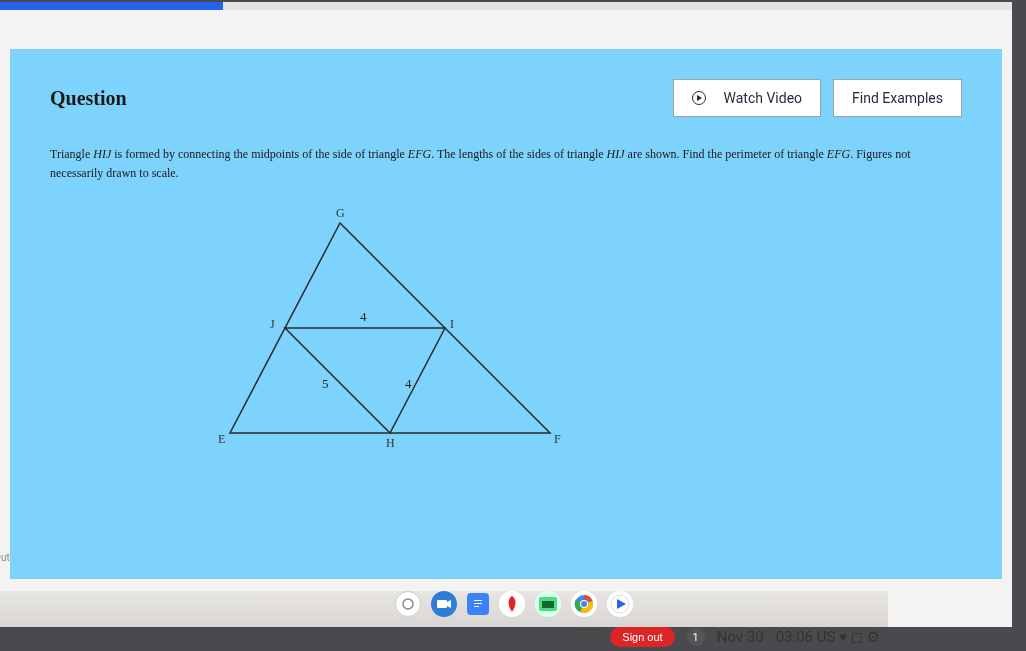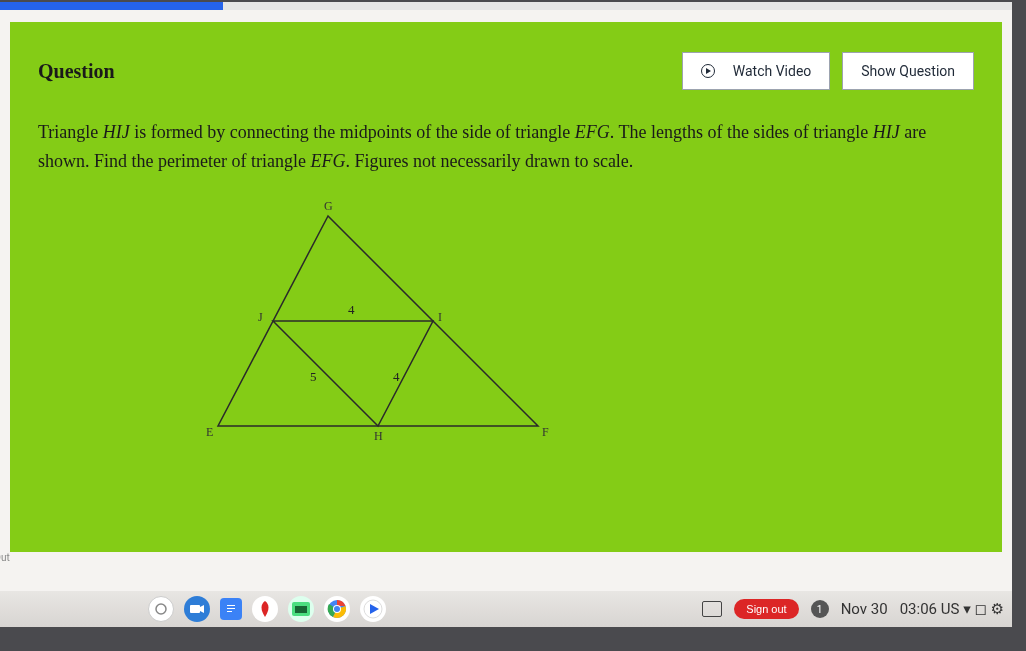--- a/index.html
+++ b/index.html
@@ -23,23 +23,23 @@
       background: #e5e5e5;
       width: 100%;
       margin-top: 2px;
     }
     .progress-bar-fill {
       height: 100%;
       background: #2563eb;
       width: 22%;
     }
     .content-card {
-      background: #84cc16;
-      margin: 12px 10px 0 10px;
-      padding: 30px 28px;
+      background: #7dd3fc;
+      margin: 39px 10px 0 10px;
+      padding: 30px 40px;
       min-height: 530px;
       position: relative;
     }
     .question-header {
       display: flex;
       justify-content: space-between;
       align-items: center;
       margin-bottom: 28px;
     }
     .question-title {
@@ -75,21 +75,21 @@
     }
     .play-triangle {
       width: 0; height: 0;
       border-left: 5px solid #1f2937;
       border-top: 3px solid transparent;
       border-bottom: 3px solid transparent;
       margin-left: 1px;
     }
     .question-text {
       font-family: Georgia, "Times New Roman", serif;
-      font-size: 18px;
+      font-size: 12px;
       line-height: 1.6;
       color: #1a1a1a;
       margin-bottom: 20px;
     }
     .math-var { font-style: italic; }
     .figure-container {
       display: flex;
       justify-content: flex-start;
       padding-left: 160px;
       margin-top: 10px;
@@ -106,27 +106,28 @@
       left: -6px;
       top: 550px;
       font-size: 10px;
       color: #888;
     }
     
     .taskbar {
       position: absolute;
       bottom: 0;
       left: 0;
-      width: 1012px;
+      width: 888px;
       height: 36px;
       background: linear-gradient(180deg, #e8e6e3 0%, #d8d5d2 100%);
       display: flex;
       align-items: center;
       padding: 0 8px;
       gap: 10px;
+      flex-direction: column;
     }
     .taskbar-left { display: flex; align-items: center; gap: 10px; margin-left: 140px;}
     .taskbar-right { margin-left: auto; display: flex; align-items: center; gap: 12px; }
     .tb-icon {
       width: 26px; height: 26px; border-radius: 50%;
       display: flex; align-items: center; justify-content: center;
       font-size: 13px;
     }
     .tb-circle { background: #fff; border: 1px solid #ccc; }
     .tb-blue { background: #2e7dd7; color: #fff; }
@@ -166,21 +167,21 @@
     <div class="question-header">
       <div class="question-title">Question</div>
       <div class="header-buttons">
         <button class="btn">
           <span class="play-circle">
               <span class="play-triangle"></span>
             </span>
           <span>Watch Video</span>
         </button>
         <button class="btn">
-          <span>Show Question</span>
+          <span>Find Examples</span>
         </button>
       </div>
     </div>
 
     <p class="question-text">
       <span>Triangle </span><span class="math-var">HIJ</span><span> is formed by connecting the midpoints of the side of triangle </span><span class="math-var">EFG</span><span>. The lengths of the sides of triangle </span><span class="math-var">HIJ</span><span> are shown. Find the perimeter of triangle </span><span class="math-var">EFG</span><span>. Figures not necessarily drawn to scale.</span>
     </p>
 
     <div class="figure-container">
       <svg class="triangle-figure" viewBox="0 0 380 250">

